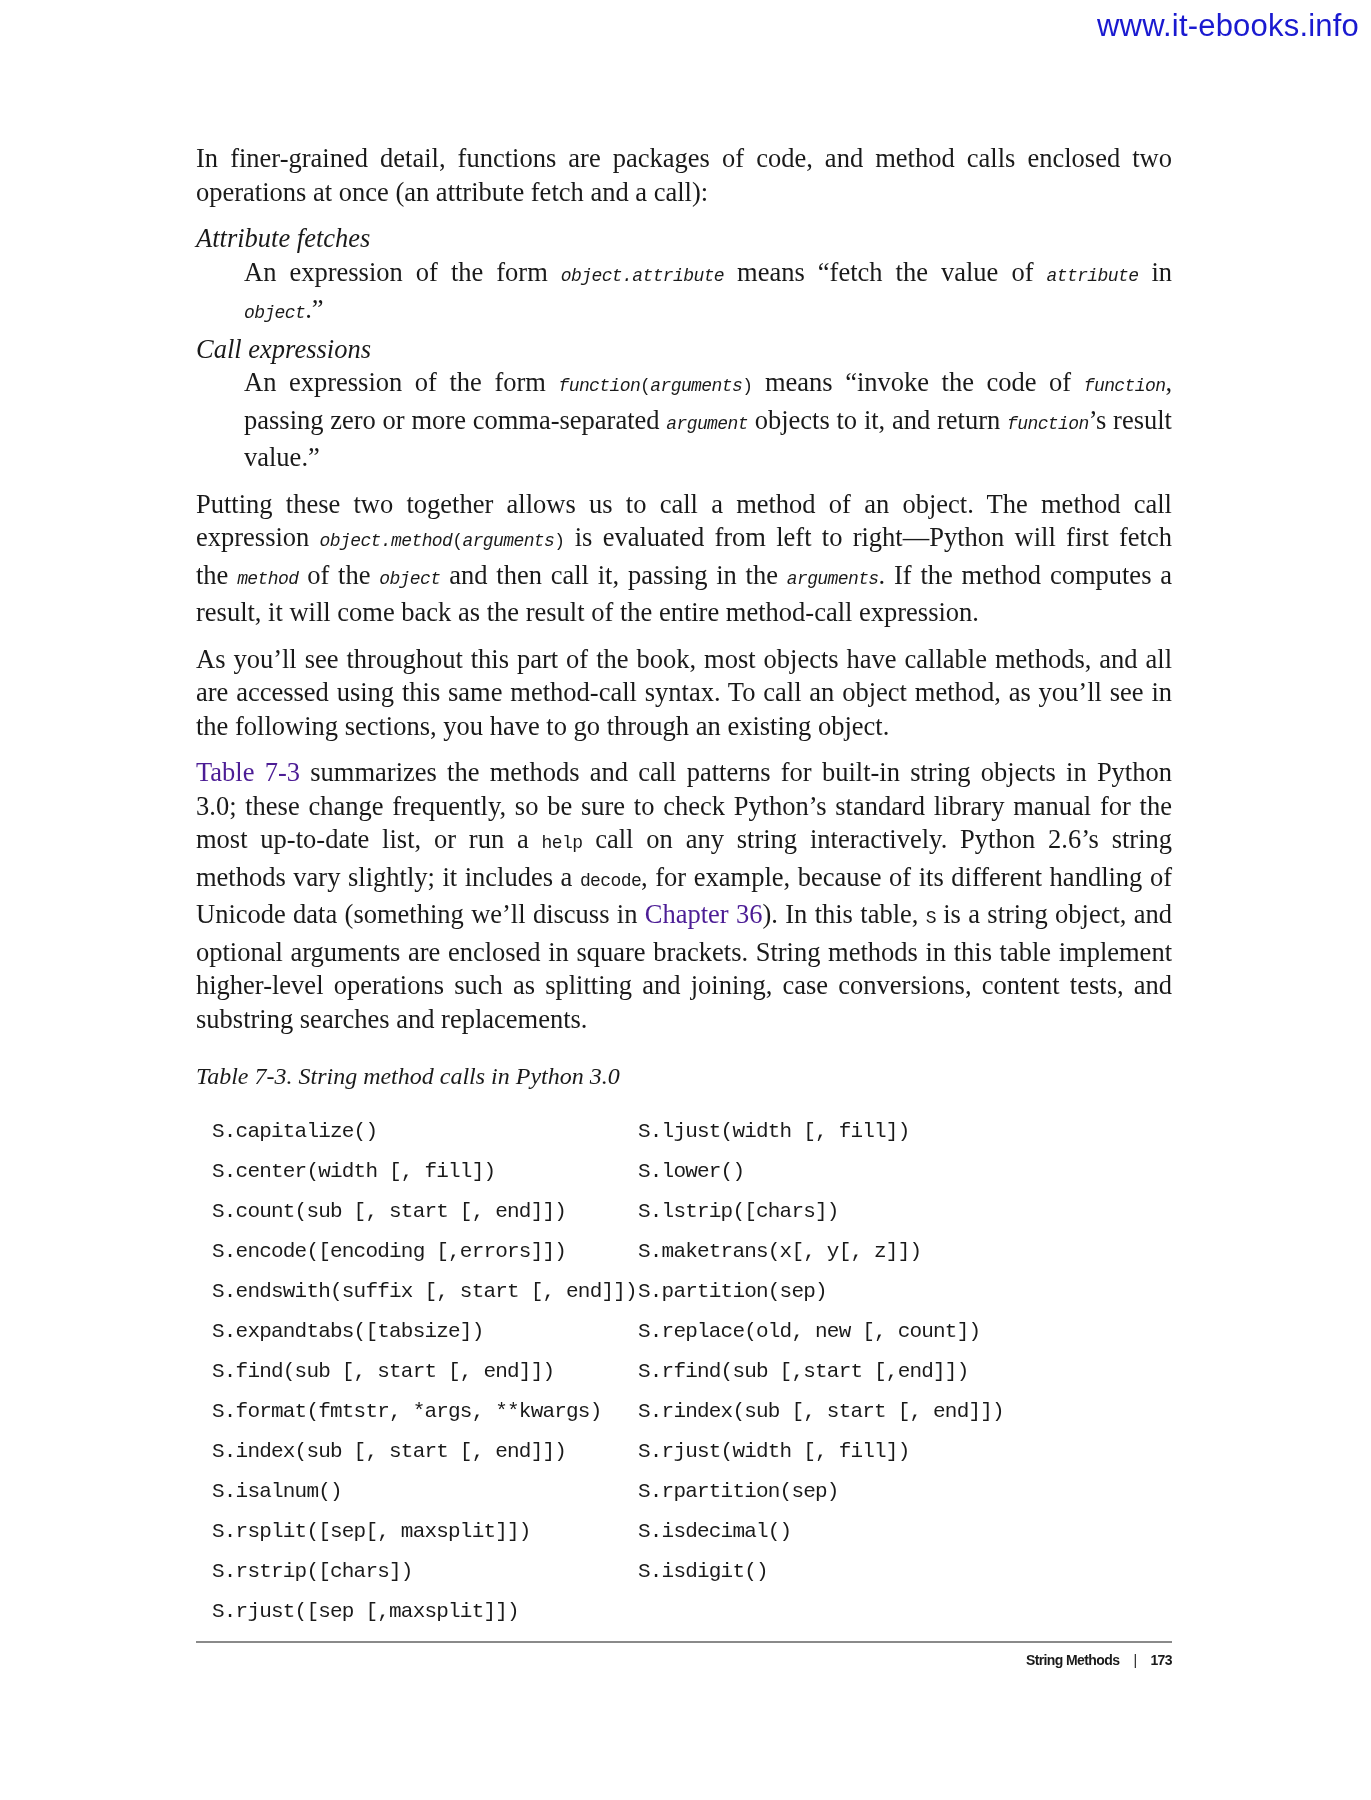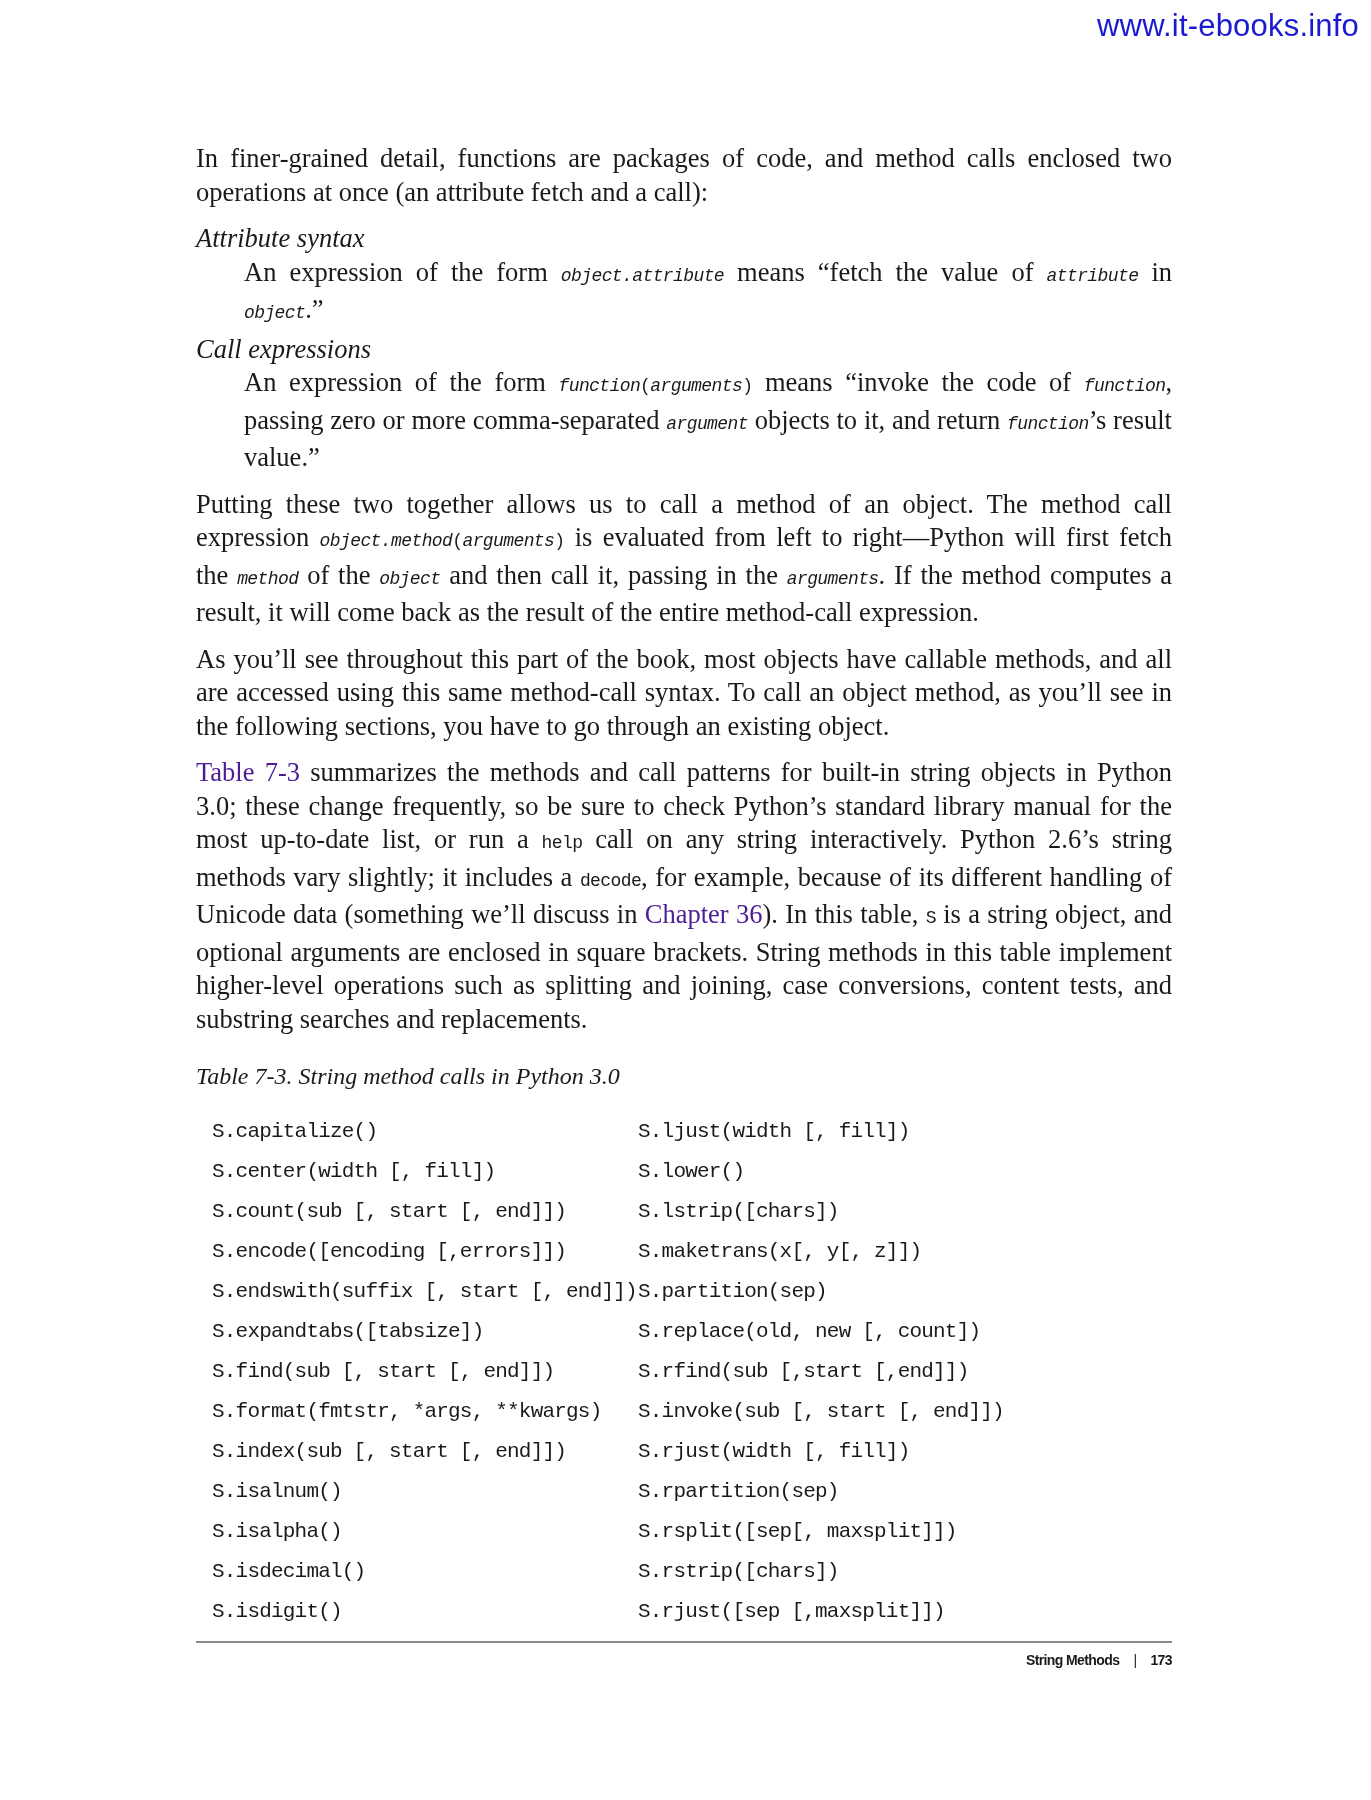--- a/index.html
+++ b/index.html
@@ -38,21 +38,21 @@
 </head>
 <body>
 
 <a class="watermark">www.it-ebooks.info</a>
 
 <div class="page">
 
   <p>In finer-grained detail, functions are packages of code, and method calls enclosed two operations at once (an attribute fetch and a call):</p>
 
   <div>
-    <p class="term">Attribute syntax</p>
+    <p class="term">Attribute fetches</p>
     <p class="def"><span>An expression of the form </span><span class="code ci">object.attribute</span><span> means “fetch the value of </span><span class="code ci">attribute</span><span> in </span><span class="code ci">object</span><span>.”</span></p>
   </div>
 
   <div style="margin-bottom:13px;">
     <p class="term">Call expressions</p>
     <p class="def"><span>An expression of the form </span><span class="code ci">function</span><span class="code">(</span><span class="code ci">arguments</span><span class="code">)</span><span> means “invoke the code of </span><span class="code ci">function</span><span>, passing zero or more comma-separated </span><span class="code ci">argument</span><span> objects to it, and return </span><span class="code ci">function</span><span>’s result value.”</span></p>
   </div>
 
   <p><span>Putting these two together allows us to call a method of an object. The method call expression </span><span class="code ci">object.method</span><span class="code">(</span><span class="code ci">arguments</span><span class="code">)</span><span> is evaluated from left to right—Python will first fetch the </span><span class="code ci">method</span><span> of the </span><span class="code ci">object</span><span> and then call it, passing in the </span><span class="code ci">arguments</span><span>. If the method computes a result, it will come back as the result of the entire method-call expression.</span></p>
 
@@ -71,26 +71,25 @@
     <div class="cell">S.lstrip([chars])</div>
     <div class="cell">S.encode([encoding [,errors]])</div>
     <div class="cell">S.maketrans(x[, y[, z]])</div>
     <div class="cell">S.endswith(suffix [, start [, end]])</div>
     <div class="cell">S.partition(sep)</div>
     <div class="cell">S.expandtabs([tabsize])</div>
     <div class="cell">S.replace(old, new [, count])</div>
     <div class="cell">S.find(sub [, start [, end]])</div>
     <div class="cell">S.rfind(sub [,start [,end]])</div>
     <div class="cell">S.format(fmtstr, *args, **kwargs)</div>
-    <div class="cell">S.invoke(sub [, start [, end]])</div>
+    <div class="cell">S.rindex(sub [, start [, end]])</div>
     <div class="cell">S.index(sub [, start [, end]])</div>
     <div class="cell">S.rjust(width [, fill])</div>
     <div class="cell">S.isalnum()</div>
     <div class="cell">S.rpartition(sep)</div>
-    <div class="cell">S.isalpha()</div>
     <div class="cell">S.rsplit([sep[, maxsplit]])</div>
     <div class="cell">S.isdecimal()</div>
     <div class="cell">S.rstrip([chars])</div>
     <div class="cell">S.isdigit()</div>
     <div class="cell">S.rjust([sep [,maxsplit]])</div>
   </div>
 </div>
 
 <div class="footer-rule"></div>
 <div class="footer">

